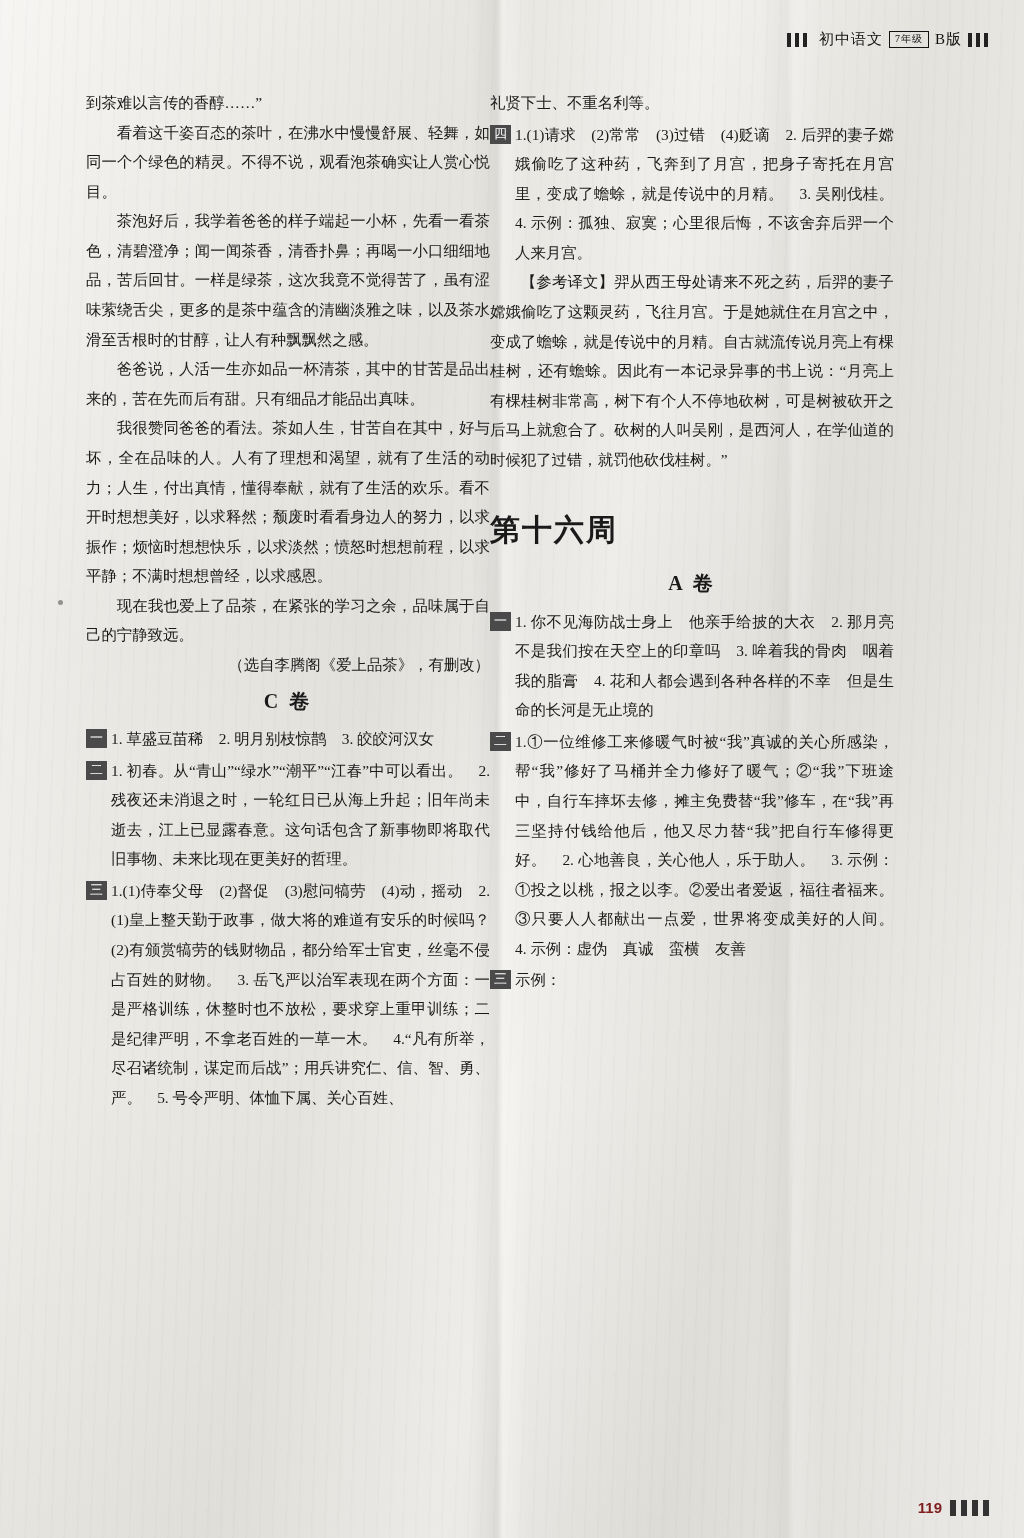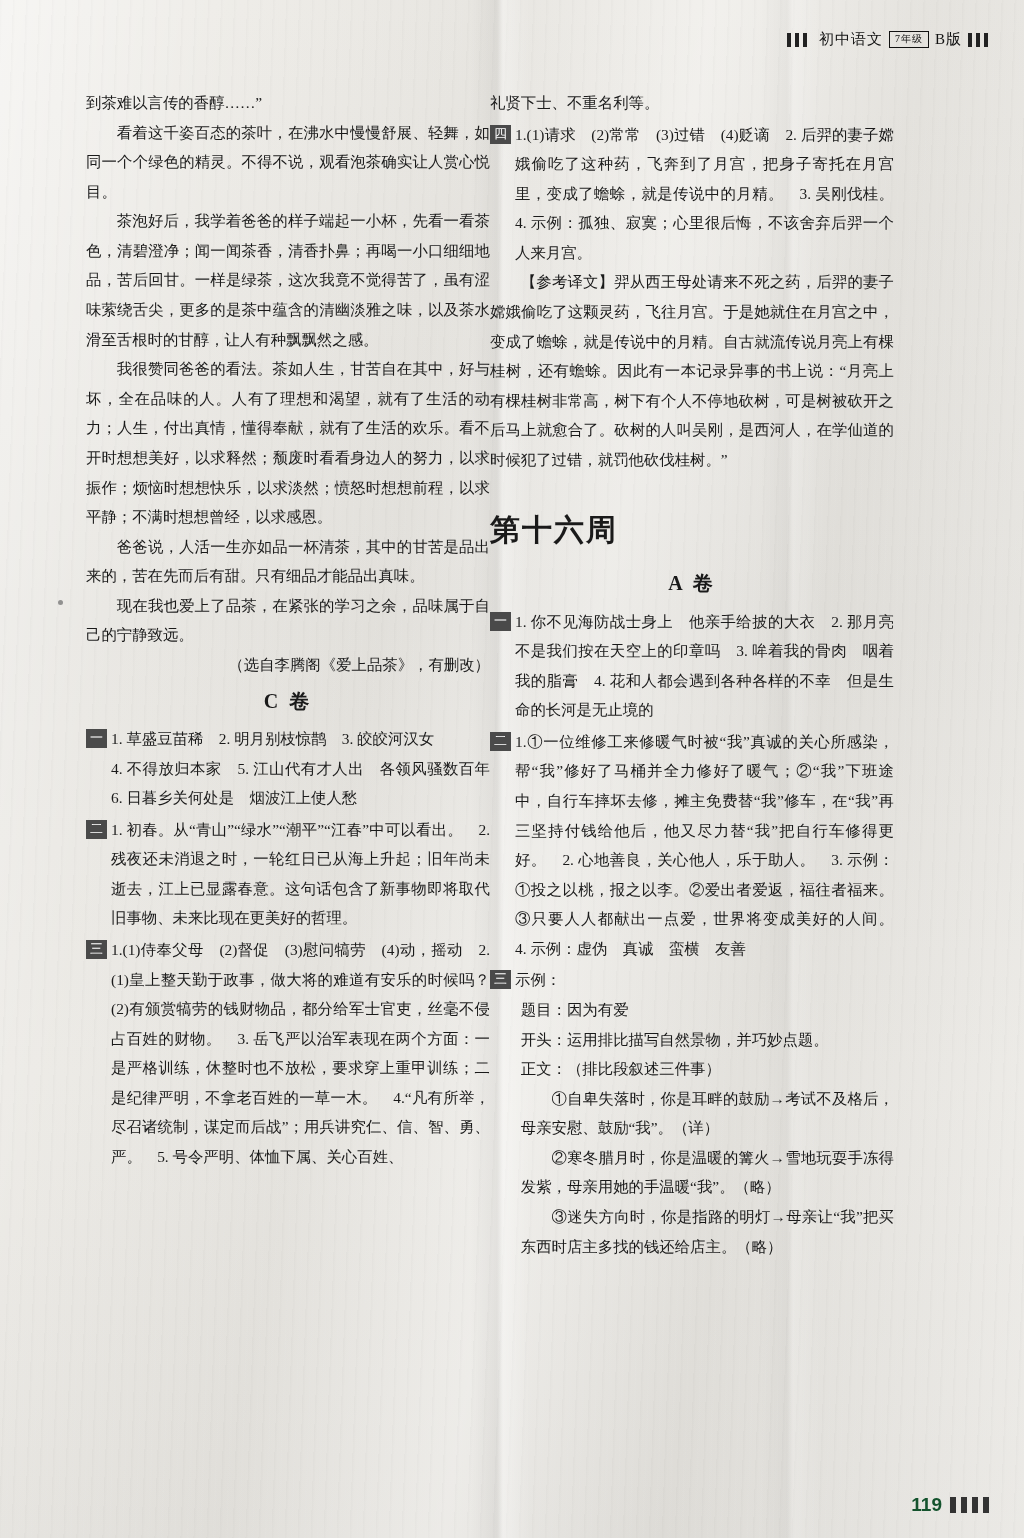--- a/index.html
+++ b/index.html
@@ -70,21 +70,21 @@
   }
   .item-body{flex:1 1 auto;}
   .blk{margin-top:2px;}
   .sub{padding-left:2em;}
 
   
   .footer{
     position:absolute;right:30px;bottom:22px;
     display:flex;align-items:center;gap:8px;
   }
-  .pgnum{font-size:19px;font-weight:bold;color:#14532d;font-family:"Liberation Sans",sans-serif;}
+  .pgnum{font-size:15px;font-weight:bold;color:#7f1d1d;font-family:"Liberation Sans",sans-serif;}
   .pgticks{
     display:inline-block;width:44px;height:16px;
     background:
       linear-gradient(90deg,#333 0 6px,transparent 6px 11px,#333 11px 17px,transparent 17px 22px,#333 22px 28px,transparent 28px 33px,#333 33px 39px,transparent 39px 44px);
   }
   .dot{
     position:absolute;left:58px;top:600px;width:5px;height:5px;border-radius:50%;
     background:#7a7a7a;opacity:.8;
   }
 </style>
@@ -103,31 +103,30 @@
   <span>B版</span>
   <span class="ticks"></span>
 </div>
 
 <div class="cols">
 
   <div class="col">
     <p>到茶难以言传的香醇……”</p>
     <p class="ind">看着这千姿百态的茶叶，在沸水中慢慢舒展、轻舞，如同一个个绿色的精灵。不得不说，观看泡茶确实让人赏心悦目。</p>
     <p class="ind">茶泡好后，我学着爸爸的样子端起一小杯，先看一看茶色，清碧澄净；闻一闻茶香，清香扑鼻；再喝一小口细细地品，苦后回甘。一样是绿茶，这次我竟不觉得苦了，虽有涩味萦绕舌尖，更多的是茶中蕴含的清幽淡雅之味，以及茶水滑至舌根时的甘醇，让人有种飘飘然之感。</p>
+    <p class="ind">爸爸说，人活一生亦如品一杯清茶，其中的甘苦是品出来的，苦在先而后有甜。只有细品才能品出真味。</p>
     <p class="ind">我很赞同爸爸的看法。茶如人生，甘苦自在其中，好与坏，全在品味的人。人有了理想和渴望，就有了生活的动力；人生，付出真情，懂得奉献，就有了生活的欢乐。看不开时想想美好，以求释然；颓废时看看身边人的努力，以求振作；烦恼时想想快乐，以求淡然；愤怒时想想前程，以求平静；不满时想想曾经，以求感恩。</p>
-    <p class="ind">爸爸说，人活一生亦如品一杯清茶，其中的甘苦是品出来的，苦在先而后有甜。只有细品才能品出真味。</p>
     <p class="ind">现在我也爱上了品茶，在紧张的学习之余，品味属于自己的宁静致远。</p>
     <p class="right">（选自李腾阁《爱上品茶》，有删改）</p>
     <p class="vol">C 卷</p>
 
     <div class="item blk">
       <span class="num-cn">一</span>
       <div class="item-body">
         <p>1. 草盛豆苗稀　2. 明月别枝惊鹊　3. 皎皎河汉女</p>
-        <p>4. 不得放归本家　5. 江山代有才人出　各领风骚数百年　6. 日暮乡关何处是　烟波江上使人愁</p>
       </div>
     </div>
 
     <div class="item blk">
       <span class="num-cn">二</span>
       <div class="item-body">
         <p>1. 初春。从“青山”“绿水”“潮平”“江春”中可以看出。　2. 残夜还未消退之时，一轮红日已从海上升起；旧年尚未逝去，江上已显露春意。这句话包含了新事物即将取代旧事物、未来比现在更美好的哲理。</p>
       </div>
     </div>
 
@@ -169,27 +168,19 @@
         <p>1.①一位维修工来修暖气时被“我”真诚的关心所感染，帮“我”修好了马桶并全力修好了暖气；②“我”下班途中，自行车摔坏去修，摊主免费替“我”修车，在“我”再三坚持付钱给他后，他又尽力替“我”把自行车修得更好。　2. 心地善良，关心他人，乐于助人。　3. 示例：①投之以桃，报之以李。②爱出者爱返，福往者福来。③只要人人都献出一点爱，世界将变成美好的人间。　4. 示例：虚伪　真诚　蛮横　友善</p>
       </div>
     </div>
 
     <div class="item blk">
       <span class="num-cn">三</span>
       <div class="item-body">
         <p>示例：</p>
       </div>
     </div>
-    <div class="sub">
-      <p>题目：因为有爱</p>
-      <p>开头：运用排比描写自然景物，并巧妙点题。</p>
-      <p>正文：（排比段叙述三件事）</p>
-      <p class="ind">①自卑失落时，你是耳畔的鼓励→考试不及格后，母亲安慰、鼓励“我”。（详）</p>
-      <p class="ind">②寒冬腊月时，你是温暖的篝火→雪地玩耍手冻得发紫，母亲用她的手温暖“我”。（略）</p>
-      <p class="ind">③迷失方向时，你是指路的明灯→母亲让“我”把买东西时店主多找的钱还给店主。（略）</p>
-    </div>
   </div>
 </div>
 
 <div class="footer">
   <span class="pgnum">119</span>
   <span class="pgticks"></span>
 </div>
 
 </body></html>

